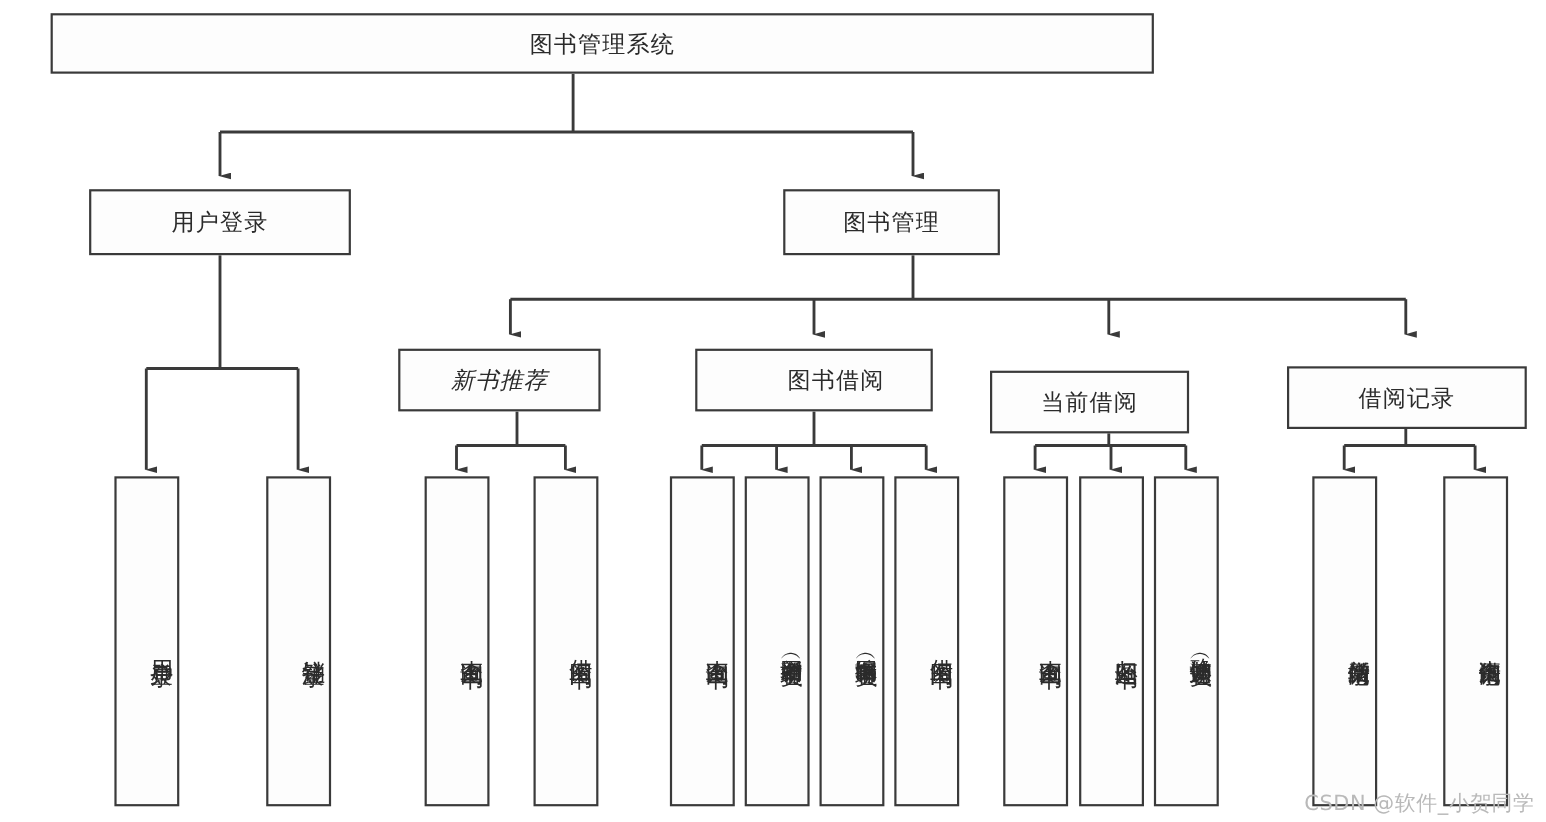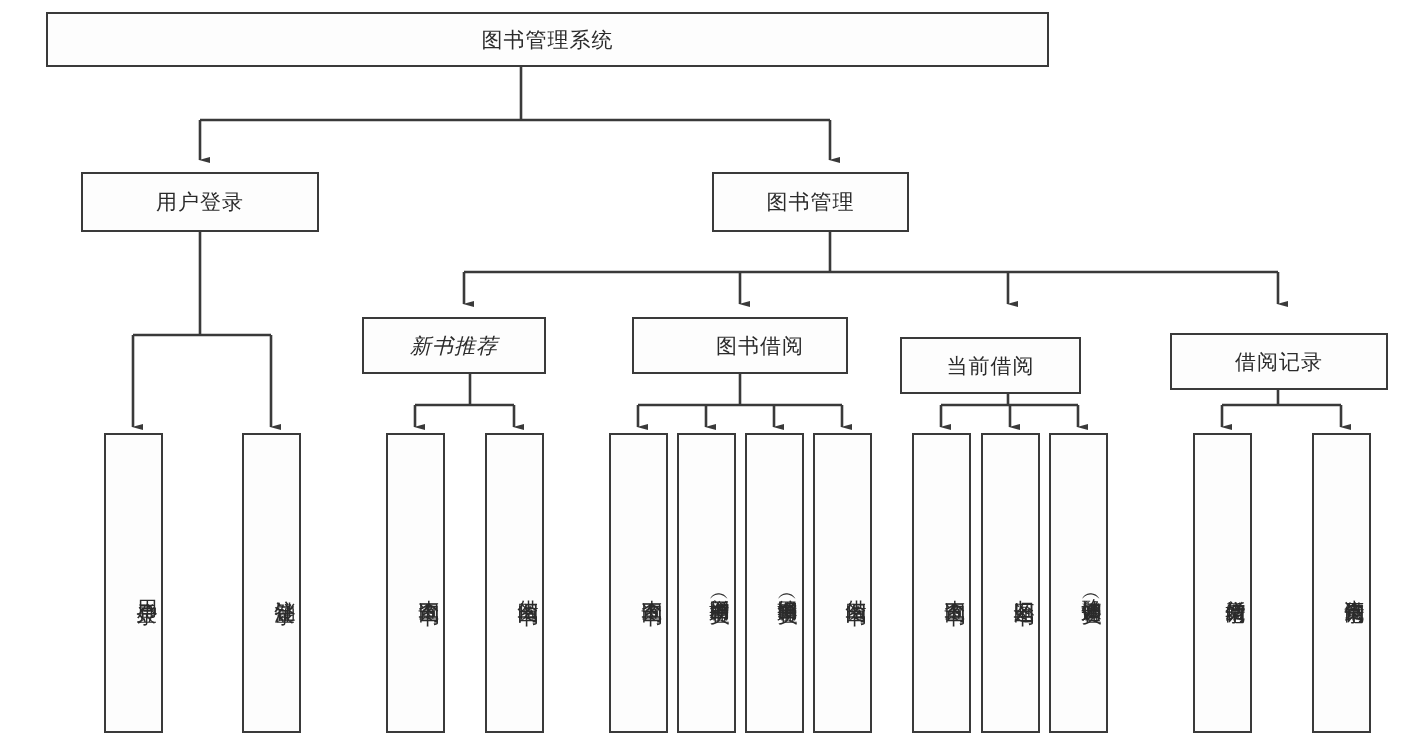--- a/index.html
+++ b/index.html
@@ -180,13 +180,14 @@
     <span>确认归还（管理员）</span>
   </div>
 
   <div class="node vert tall-text" style="left:1193px; top:433px; width:59px; height:300px;">
     <span>新增借阅记录</span>
   </div>
   <div class="node vert tall-text" style="left:1312px; top:433px; width:59px; height:300px;">
     <span>查询借阅记录</span>
   </div>
 
+  <div class="watermark">CSDN @软件_小贺同学</div>
 </div>
 
 </body></html>

